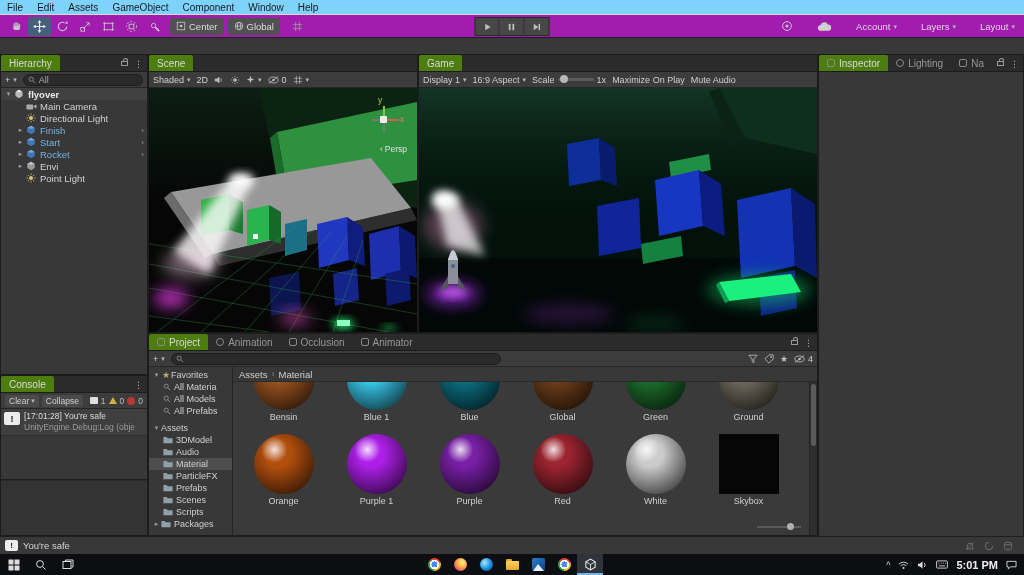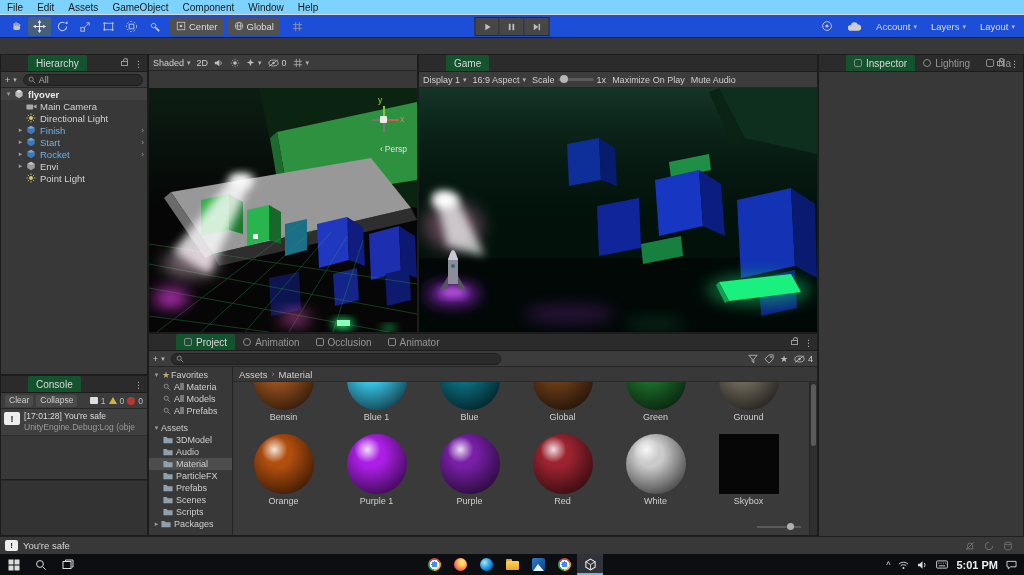--- a/index.html
+++ b/index.html
@@ -12,57 +12,57 @@
   .title-text{margin-left:4px;white-space:nowrap;overflow:hidden;}
   .win-controls{margin-left:auto;display:flex;height:100%;}
   .win-btn{width:25px;display:flex;align-items:center;justify-content:center;font-size:9px;color:#111;cursor:default;}
   .max-box{width:7px;height:7px;border:1px solid #111;display:inline-block;}
 
   
   .menubar{height:15px;background:#7dd3fc;border-bottom:1px solid #d8d8d8;display:flex;align-items:center;font-size:10px;color:#1a1a1a;}
   .menu-item{padding:0 7px;height:100%;display:flex;align-items:center;}
 
   
-  .toolbar{height:23px;background:#1d4ed8;border-bottom:1px solid #1f1f1f;display:flex;align-items:center;padding:4px 5px;position:relative;}
+  .toolbar{height:23px;background:#a21caf;border-bottom:1px solid #1f1f1f;display:flex;align-items:center;padding:4px 5px;position:relative;}
   .tbtn{height:19px;min-width:23px;display:flex;align-items:center;justify-content:center;border-radius:2px;}
   .tbtn.sel{background:#46607c;}
   .pill{display:flex;align-items:center;gap:3px;background:#515151;border-radius:2px;height:17px;padding:0 6px;margin-left:4px;font-size:9.5px;color:#ddd;}
   .caret{font-size:7px;color:#b5b5b5;line-height:1;}
   .play-group{position:absolute;left:50%;top:2px;transform:translateX(-50%);display:flex;}
   .play-btn{width:25px;height:19px;background:#474747;border:1px solid #2a2a2a;display:flex;align-items:center;justify-content:center;}
   .play-btn + .play-btn{border-left:none;}
-  .right-tools{margin-left:auto;display:flex;align-items:center;gap:14px;font-size:9.5px;color:#ddd;padding-right:4px;}
+  .right-tools{margin-left:auto;display:flex;align-items:center;gap:24px;font-size:9.5px;color:#ddd;padding-right:4px;}
   .dd{display:flex;align-items:center;gap:3px;white-space:nowrap;}
 
   
   .workspace{position:absolute;left:0;top:54px;width:1024px;height:482px;background:#262626;}
   .panel{position:absolute;background:#383838;border:1px solid #1c1c1c;}
   .tabbar{height:17px;background:#2b2b2b;display:flex;align-items:flex-end;border-bottom:1px solid #1c1c1c;position:relative;}
   .tab{height:16px;padding:0 8px;display:flex;align-items:center;gap:4px;font-size:10px;color:#969696;white-space:nowrap;}
-  .tab.active{background:#14532d;color:#d8d8d8;border-radius:2px 2px 0 0;margin-left:27px;}
+  .tab.active{background:#4d7c0f;color:#d8d8d8;border-radius:2px 2px 0 0;}
   .tab-ic{width:8px;height:8px;border:1px solid #8a8a8a;border-radius:2px;display:inline-block;}
   .tab-right{position:absolute;right:4px;top:0;height:17px;display:flex;align-items:center;gap:6px;}
   .kebab{color:#aaa;font-size:9px;}
   .lock{width:7px;height:5px;border:1px solid #999;position:relative;display:inline-block;}
   .lock:before{content:"";position:absolute;top:-4px;left:1px;width:3px;height:3px;border:1px solid #999;border-bottom:none;border-radius:3px 3px 0 0;}
   .ptoolbar{height:16px;background:#3c3c3c;border-bottom:1px solid #262626;display:flex;align-items:center;padding:0 4px;gap:6px;font-size:9px;color:#cfcfcf;}
   .searchbox{flex:1;height:12px;background:#2a2a2a;border:1px solid #1f1f1f;border-radius:6px;display:flex;align-items:center;padding:0 4px;gap:3px;color:#aaa;min-width:20px;}
   .picon{display:flex;align-items:center;}
 
   
   .h-row{height:12px;display:flex;align-items:center;font-size:9.5px;color:#d2d2d2;padding-left:3px;position:relative;white-space:nowrap;}
   .h-row.scene-head{background:#414141;color:#e8e8e8;font-weight:bold;}
   .caret9{width:9px;font-size:7px;color:#9a9a9a;text-align:center;flex:none;}
   .obj-ic{width:12px;height:11px;display:flex;align-items:center;justify-content:center;margin-right:3px;flex:none;}
   .child{padding-left:15px;}
   .pf-label{color:#6eb2e6;}
   .pf-arrow{position:absolute;right:3px;color:#9a9a9a;font-size:8px;}
 
   
-  .c-btn{background:#4a4a4a;border-radius:2px;padding:0 4px;height:12px;display:flex;align-items:center;gap:2px;font-size:8.5px;flex-direction:column;}
+  .c-btn{background:#4a4a4a;border-radius:2px;padding:0 4px;height:12px;display:flex;align-items:center;gap:2px;font-size:8.5px;}
   .c-counts{margin-left:auto;display:flex;align-items:center;gap:3px;font-size:8.5px;color:#bdbdbd;}
   .mini-bubble{width:8px;height:7px;background:#dedede;border-radius:1px;display:inline-block;}
   .mini-tri{width:0;height:0;border-left:4px solid transparent;border-right:4px solid transparent;border-bottom:7px solid #cdb43e;display:inline-block;}
   .mini-err{width:8px;height:8px;border-radius:50%;background:#b73a32;display:inline-block;}
   .c-entry{display:flex;gap:4px;padding:2px 3px;background:#3f3f3f;border-bottom:1px solid #2d2d2d;align-items:flex-start;}
   .c-bubble{width:16px;height:13px;background:#ededed;border-radius:2px;color:#222;font-weight:bold;font-size:9px;display:flex;align-items:center;justify-content:center;margin-top:1px;flex:none;}
   .c-lines{font-size:8.5px;line-height:11px;color:#dcdcdc;white-space:nowrap;overflow:hidden;}
   .c-lines .dim{color:#9a9a9a;}
   .c-list{height:70px;background:#383838;}
   .c-split{height:2px;background:#2a2a2a;border-top:1px solid #1e1e1e;}
@@ -416,20 +416,25 @@
             <span style="display:block;">[17:01:28] You're safe</span>
             <span style="display:block;" class="dim">UnityEngine.Debug:Log (obje</span>
           </span>
         </div>
       </div>
       <div class="c-split"></div>
       <div class="c-detail"></div>
     </div>
 
     <div class="panel" style="left:148px;top:0;width:270px;height:279px;">
+      <div class="tabbar">
+        <span class="tab active">
+            <span>Scene</span>
+          </span>
+      </div>
       <div class="ptoolbar">
         <span class="dd">
           <span>Shaded</span>
           <span class="caret">▾</span>
         </span>
         <span>2D</span>
         <span class="picon">
           <svg width="10" height="10" viewBox="0 0 12 12">
               <path d="M1 4.5v3h2L6.5 10V2L3 4.5z" fill="#bdbdbd"></path>
               <path d="M8 4a3 3 0 0 1 0 4" stroke="#bdbdbd" fill="none"></path>

